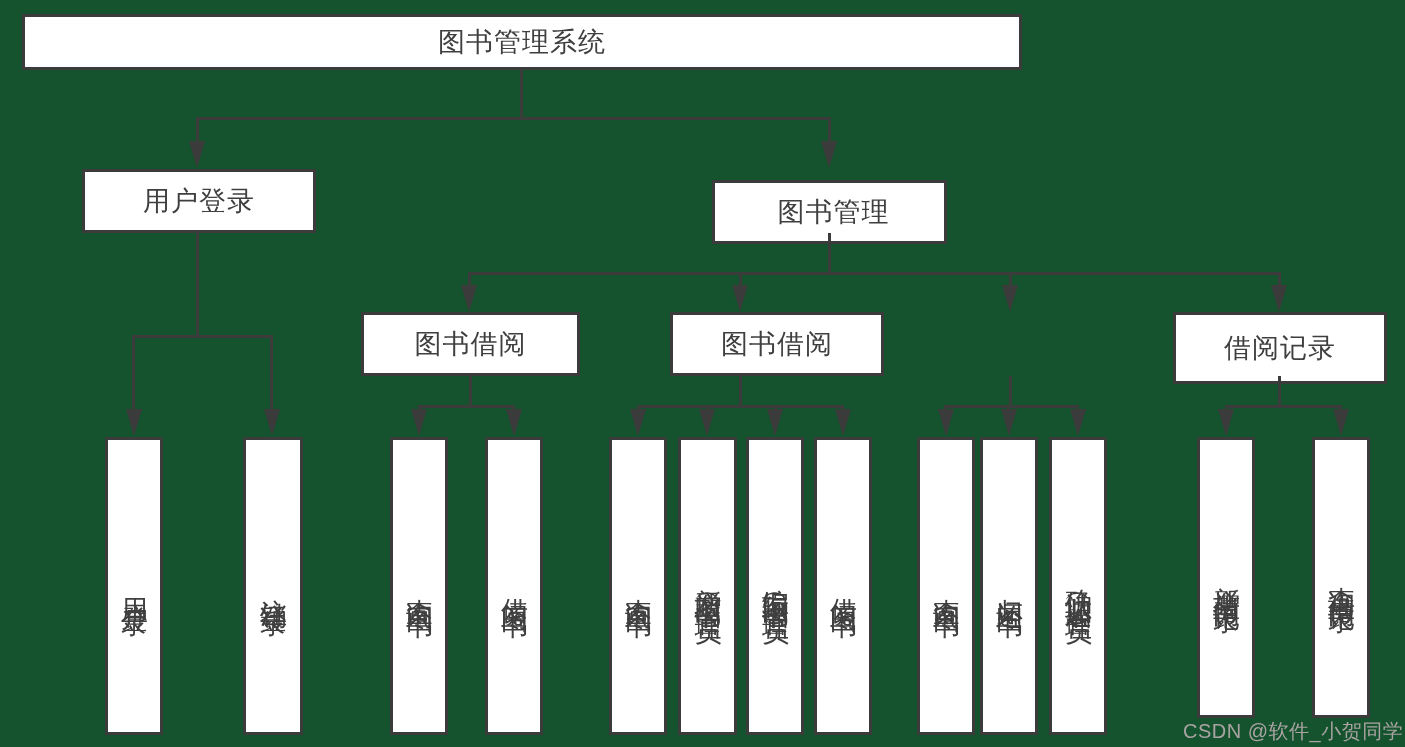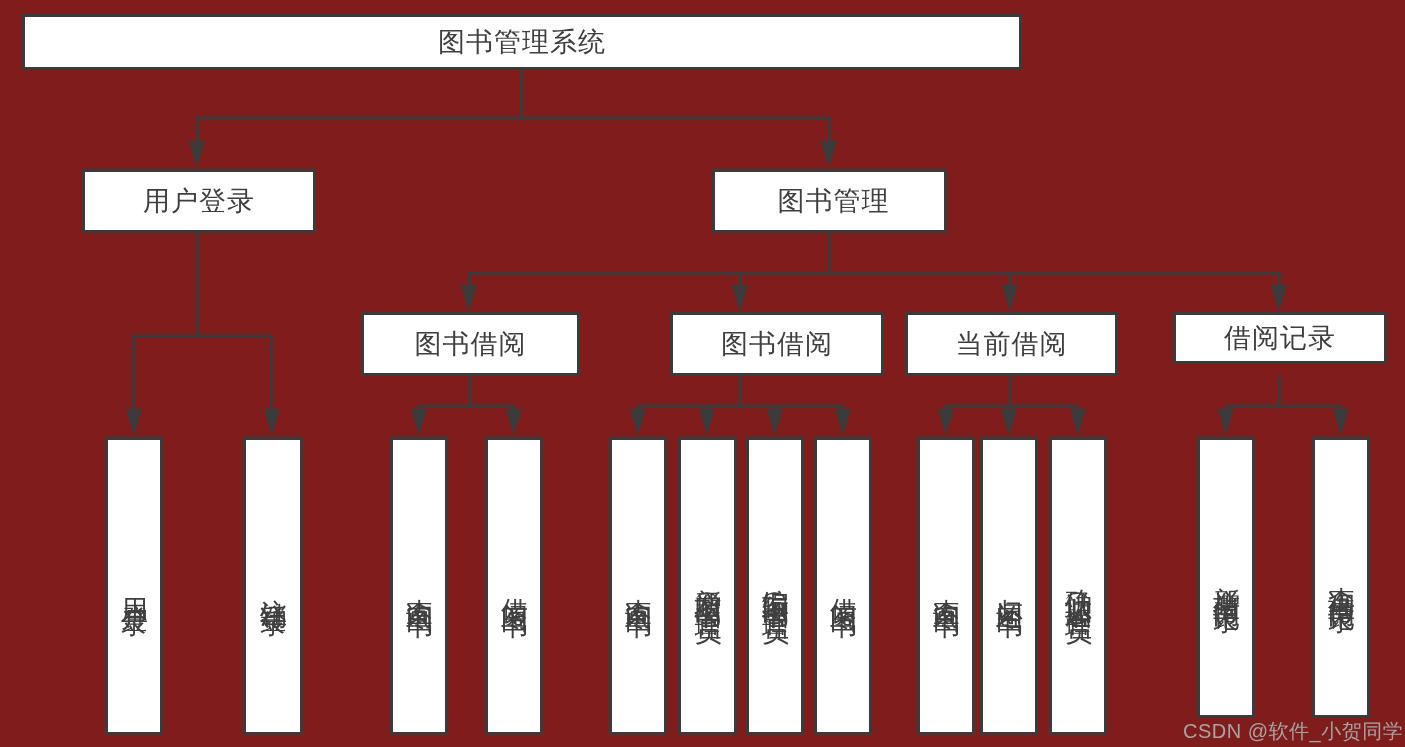--- a/index.html
+++ b/index.html
@@ -1,17 +1,17 @@
 <!DOCTYPE html>
 <html><head>
 <meta charset="utf-8">
 <style>
   html,body { margin:0; padding:0; background:#ffffff; }
   .canvas {
-    position:relative; width:1405px; height:747px; background:#7f1d1d;
+    position:relative; width:1405px; height:747px; background:#14532d;
     font-family:"Liberation Sans","DejaVu Sans",sans-serif; overflow:hidden;
   }
   .node {
     position:absolute; box-sizing:border-box;
     border:3px solid #3b3b3b; background:#ffffff;
     display:flex; align-items:center; justify-content:center;
     font-size:27px; color:#3f3f3f; letter-spacing:1px;
     white-space:nowrap;
   }
   .vert {
@@ -38,21 +38,21 @@
   <div class="node" style="left:22px; top:14px; width:1000px; height:56px;">图书管理系统</div>
 
   <div class="vl" style="left:520px; top:70px; height:47px;"></div>
   <div class="hl" style="left:197px; top:117px; width:634px;"></div>
   <div class="vl" style="left:196px; top:117px; height:25px;"></div>
   <div class="arr" style="left:189px; top:141px;"></div>
   <div class="vl" style="left:828px; top:117px; height:25px;"></div>
   <div class="arr" style="left:821px; top:141px;"></div>
 
   <div class="node" style="left:82px; top:169px; width:234px; height:64px;">用户登录</div>
-  <div class="node" style="left:712px; top:169px; width:235px; height:64px;padding-left:8px;">图书管理</div>
+  <div class="node" style="left:712px; top:180px; width:235px; height:64px;padding-left:8px;">图书管理</div>
 
   <div class="vl" style="left:196px; top:233px; height:102px;"></div>
   <div class="hl" style="left:132px; top:335px; width:141px;"></div>
   <div class="vl" style="left:132px; top:335px; height:75px;"></div>
   <div class="arr" style="left:126px; top:409px;"></div>
   <div class="vl" style="left:270px; top:335px; height:75px;"></div>
   <div class="arr" style="left:264px; top:409px;"></div>
 
   <div class="vl" style="left:828px; top:233px; height:39px;"></div>
   <div class="hl" style="left:469px; top:272px; width:812px;"></div>
@@ -60,22 +60,21 @@
   <div class="arr" style="left:461px; top:285px;"></div>
   <div class="vl" style="left:739px; top:272px; height:14px;"></div>
   <div class="arr" style="left:732px; top:285px;"></div>
   <div class="vl" style="left:1009px; top:272px; height:14px;"></div>
   <div class="arr" style="left:1002px; top:285px;"></div>
   <div class="vl" style="left:1278px; top:272px; height:14px;"></div>
   <div class="arr" style="left:1271px; top:285px;"></div>
 
   <div class="node" style="left:361px; top:312px; width:219px; height:64px;">图书借阅</div>
   <div class="node" style="left:670px; top:312px; width:214px; height:64px;">图书借阅</div>
-  <div class="node" style="left:905px; top:312px; width:213px; height:64px;">当前借阅</div>
-  <div class="node" style="left:1173px; top:312px; width:214px; height:52px;">借阅记录</div>
+  <div class="node" style="left:1173px; top:312px; width:214px; height:72px;">借阅记录</div>
 
   <div class="vl" style="left:469px; top:376px; height:29px;"></div>
   <div class="hl" style="left:418px; top:405px; width:97px;"></div>
   <div class="vl" style="left:418px; top:405px; height:6px;"></div>
   <div class="arr" style="left:411px; top:409px;"></div>
   <div class="vl" style="left:512px; top:405px; height:6px;"></div>
   <div class="arr" style="left:506px; top:409px;"></div>
 
   <div class="vl" style="left:739px; top:376px; height:29px;"></div>
   <div class="hl" style="left:637px; top:405px; width:207px;"></div>

